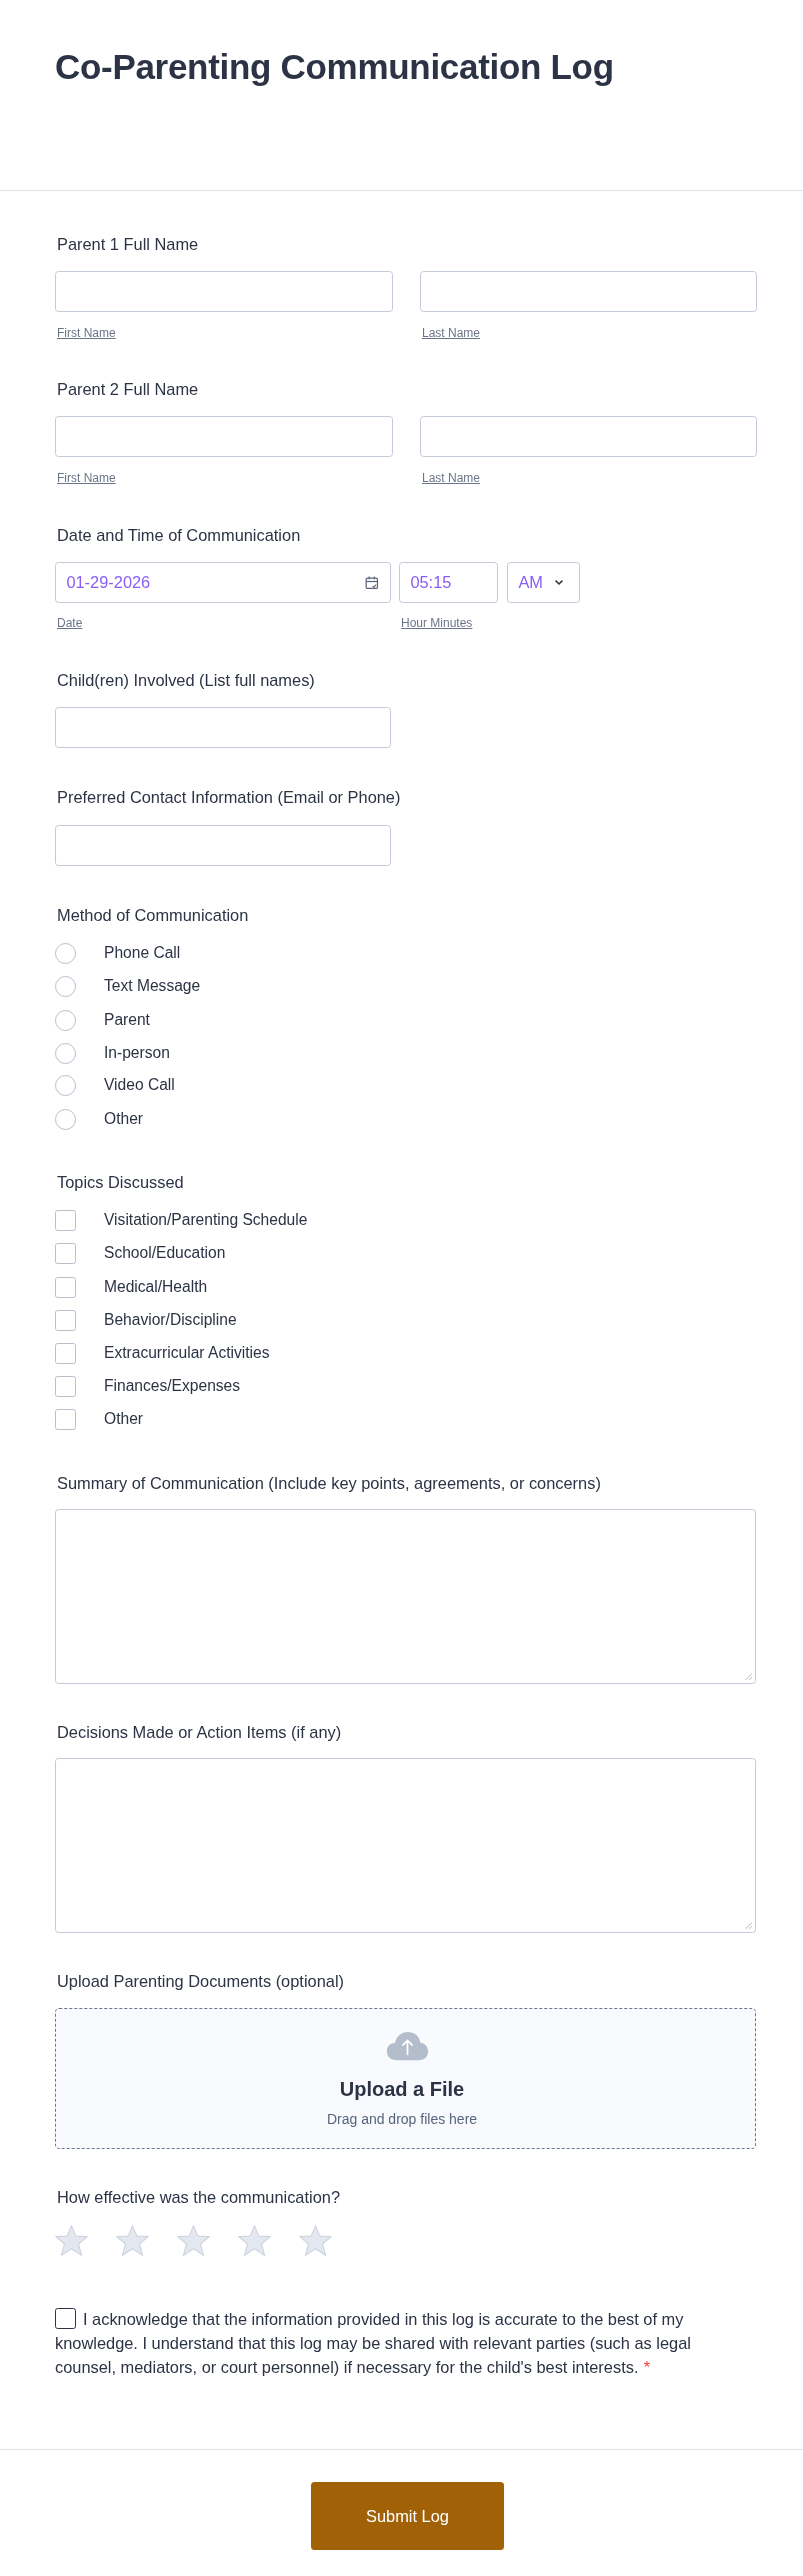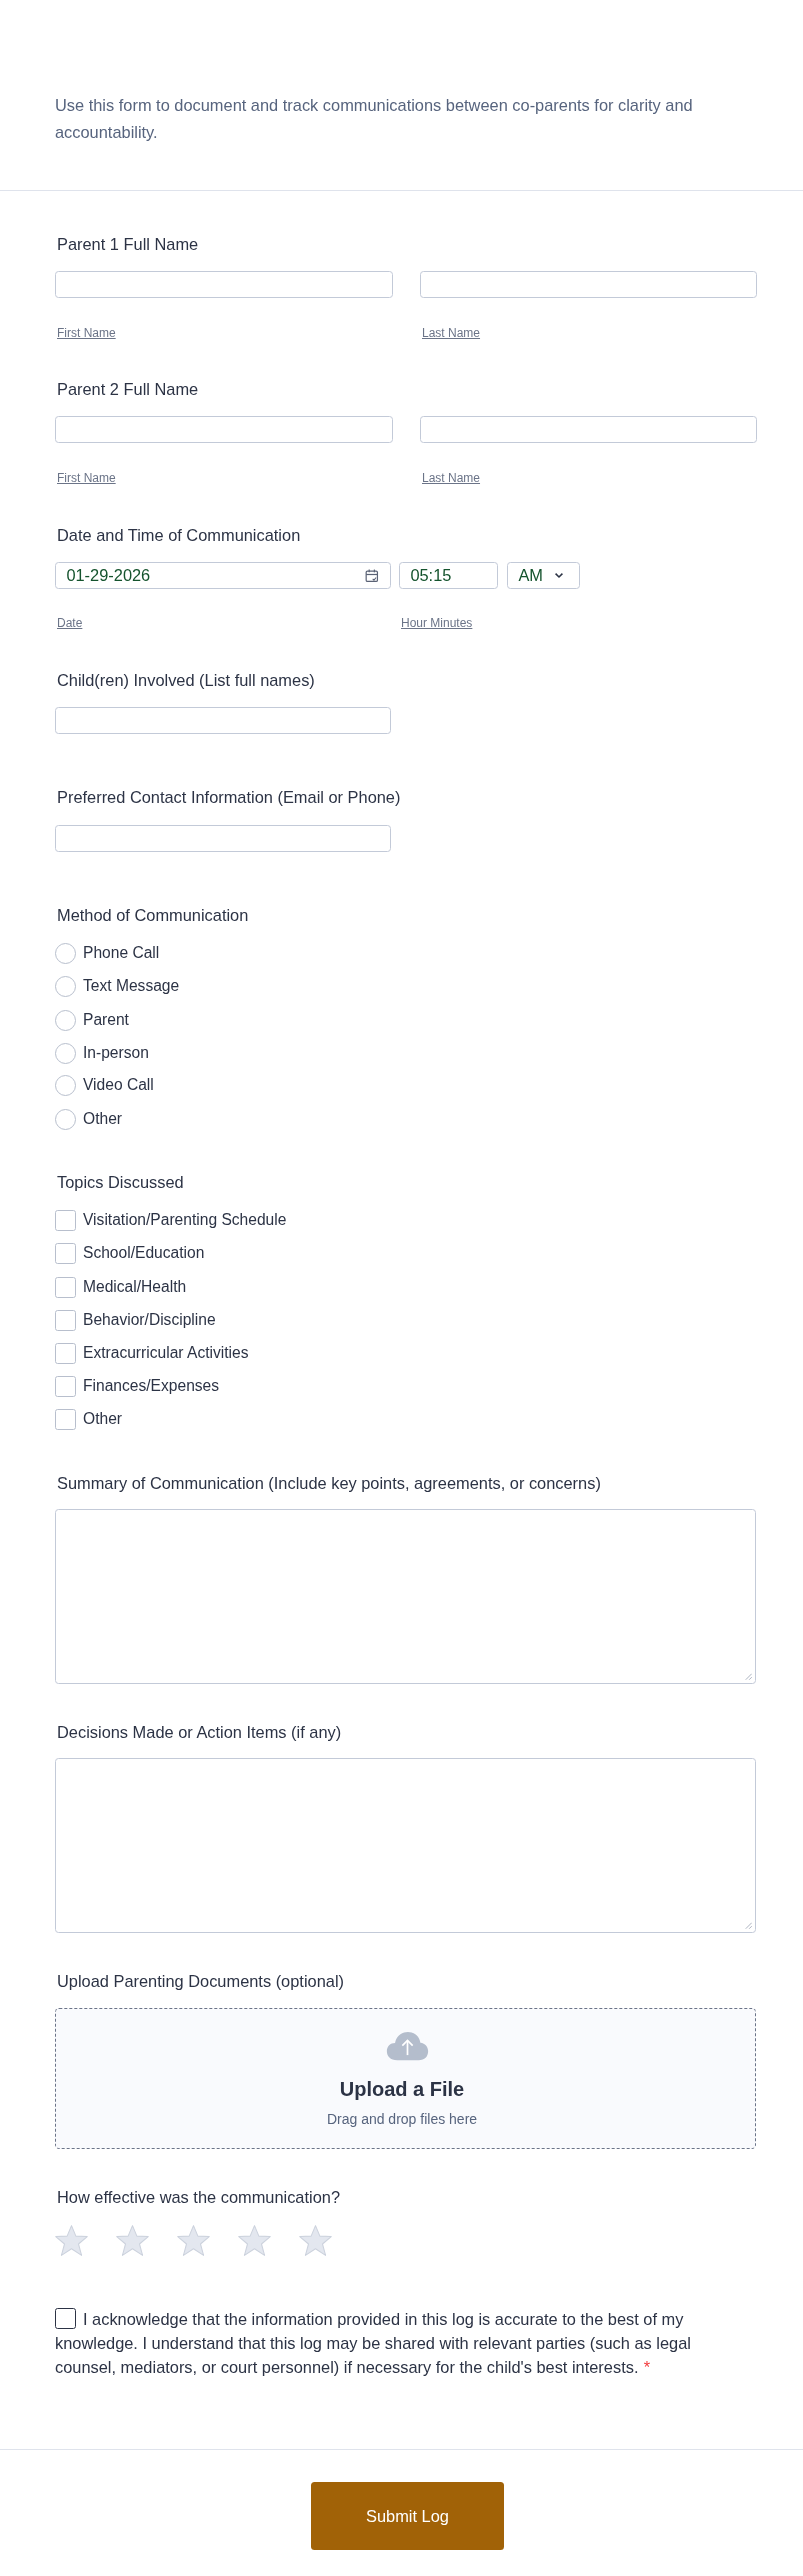--- a/index.html
+++ b/index.html
@@ -6,29 +6,29 @@
   html, body { width: 804px; background: #ffffff; }
   body { font-family: "Liberation Sans", "DejaVu Sans", sans-serif; color: #2c3345; position: relative; height: 2576px; overflow: hidden; }
 
   .header { position: absolute; left: 0; top: 0; width: 804px; height: 191px; border-bottom: 0.9px solid #dfe3ec; }
   .title { position: absolute; left: 55px; top: 47px; font-size: 35px; font-weight: 700; color: #2c3345; letter-spacing: -0.3px; white-space: nowrap; }
   .subtitle { position: absolute; left: 55px; top: 92px; width: 709px; font-size: 16.4px; line-height: 27px; color: #57647e; }
 
   .label { position: absolute; left: 57px; font-size: 16.4px; color: #2c3345; white-space: nowrap; }
   .sublabel { position: absolute; font-size: 12px; color: #6f76a7; color: #6b7488; white-space: nowrap; text-decoration: underline; }
 
-  .input { position: absolute; height: 27px; border: 0.9px solid #c3cad8; border-radius: 3.5px; background: #fff; font-size: 16.4px; color: #14532d; padding: 0 10.4px; display: flex; align-items: center; }
+  .input { position: absolute; height: 41px; border: 0.9px solid #c3cad8; border-radius: 3.5px; background: #fff; font-size: 16.4px; color: #8b5cf6; padding: 0 10.4px; display: flex; align-items: center; }
   .input .val { flex: 1; }
   .icon-cal { width: 15.6px; height: 15.6px; display: inline-block; }
   .chev { width: 12px; height: 8.6px; display: inline-block; margin-left: 10.4px; }
 
   .opt { position: absolute; left: 55px; display: flex; align-items: center; height: 22.5px; }
   .radio { width: 21px; height: 21px; border: 0.9px solid #b8bfcd; border-radius: 50%; background: #fff; }
   .check { width: 21px; height: 21px; border: 0.9px solid #b8bfcd; border-radius: 2.6px; background: #fff; }
-  .opt-label { margin-left: 7px; font-size: 15.6px; color: #2c3345; white-space: nowrap; }
+  .opt-label { margin-left: 28px; font-size: 15.6px; color: #2c3345; white-space: nowrap; }
 
   .textarea { position: absolute; left: 55px; width: 701px; height: 175px; border: 0.9px solid #c3cad8; border-radius: 3.5px; background: #fff; }
   .grip { position: absolute; right: 2.6px; bottom: 2.6px; width: 8.6px; height: 8.6px; }
 
   .dropzone { position: absolute; left: 55px; top: 2008px; width: 701px; height: 141px; border: 1.3px dashed #6b7488; border-radius: 4.3px; background: #f9fafd; }
   .cloud { position: absolute; left: 386px; top: 2031px; width: 43px; height: 31px; }
   .up-title { position: absolute; left: 0; width: 804px; top: 2078px; text-align: center; font-size: 20px; font-weight: 700; color: #2c3345; }
   .up-sub { position: absolute; left: 0; width: 804px; top: 2111px; text-align: center; font-size: 14px; color: #57647e; }
 
   .stars { position: absolute; left: 54px; top: 2223px; display: flex; gap: 26px; }
@@ -38,21 +38,21 @@
   .ack-box { display: inline-block; width: 21px; height: 21px; border: 1.3px solid #2c3345; border-radius: 2.6px; vertical-align: -4.3px; margin-right: 7px; background: #fff; }
   .req { color: #f23a3c; margin-left: 5.2px; }
 
   .footer { position: absolute; left: 0; top: 2449px; width: 804px; height: 127px; border-top: 0.9px solid #dfe3ec; }
   .submit { position: absolute; left: 311px; top: 2482px; width: 193px; height: 68px; background: #a16207; border: none; border-radius: 3.5px; color: #fff; font-size: 16.4px; font-family: "Liberation Sans", sans-serif; display: flex; align-items: center; justify-content: center; }
 </style>
 </head>
 <body>
 
 <div class="header">
-  <p class="subtitle">Use this form to document and track communications between co-parents for clarity and accountability.</p>
+  <h1 class="title">Co-Parenting Communication Log</h1>
 </div>
 
 <div class="label" style="top:235px">Parent 1 Full Name</div>
 <div class="input" style="left:55px;top:271px;width:338px">
     <span class="val"></span>
   </div>
 <div class="input" style="left:420px;top:271px;width:337px">
     <span class="val"></span>
   </div>
 <div class="sublabel" style="left:57px;top:326px">First Name</div>

